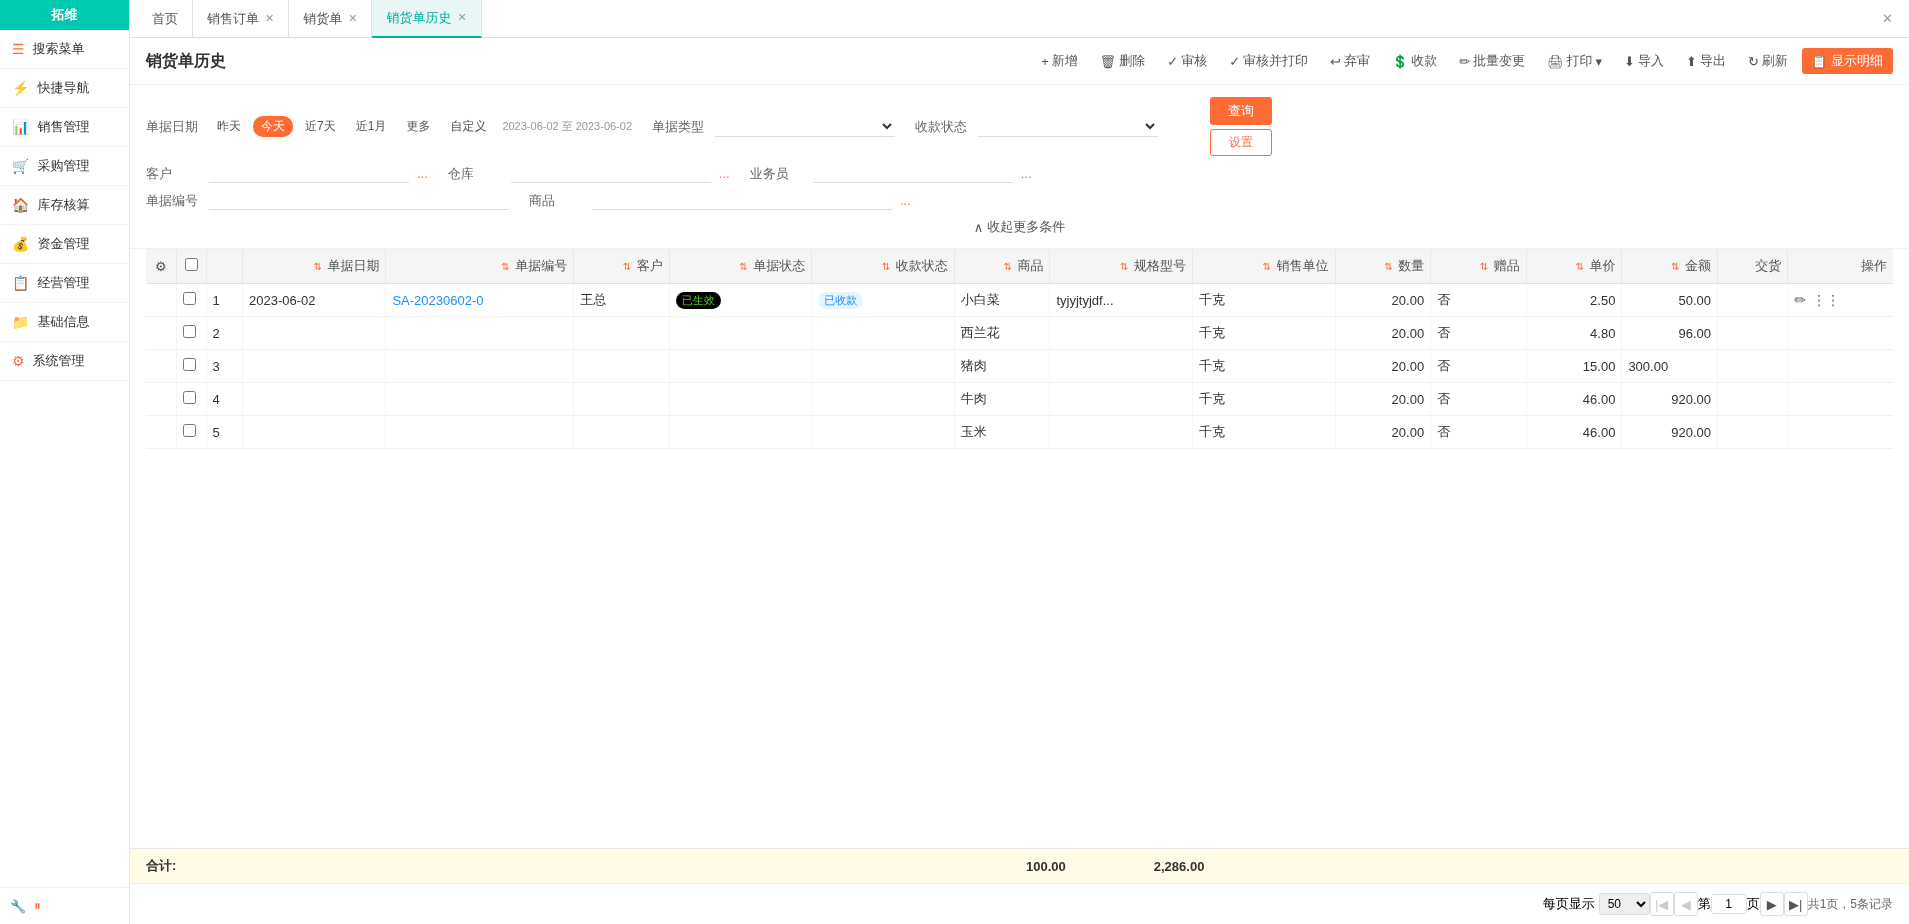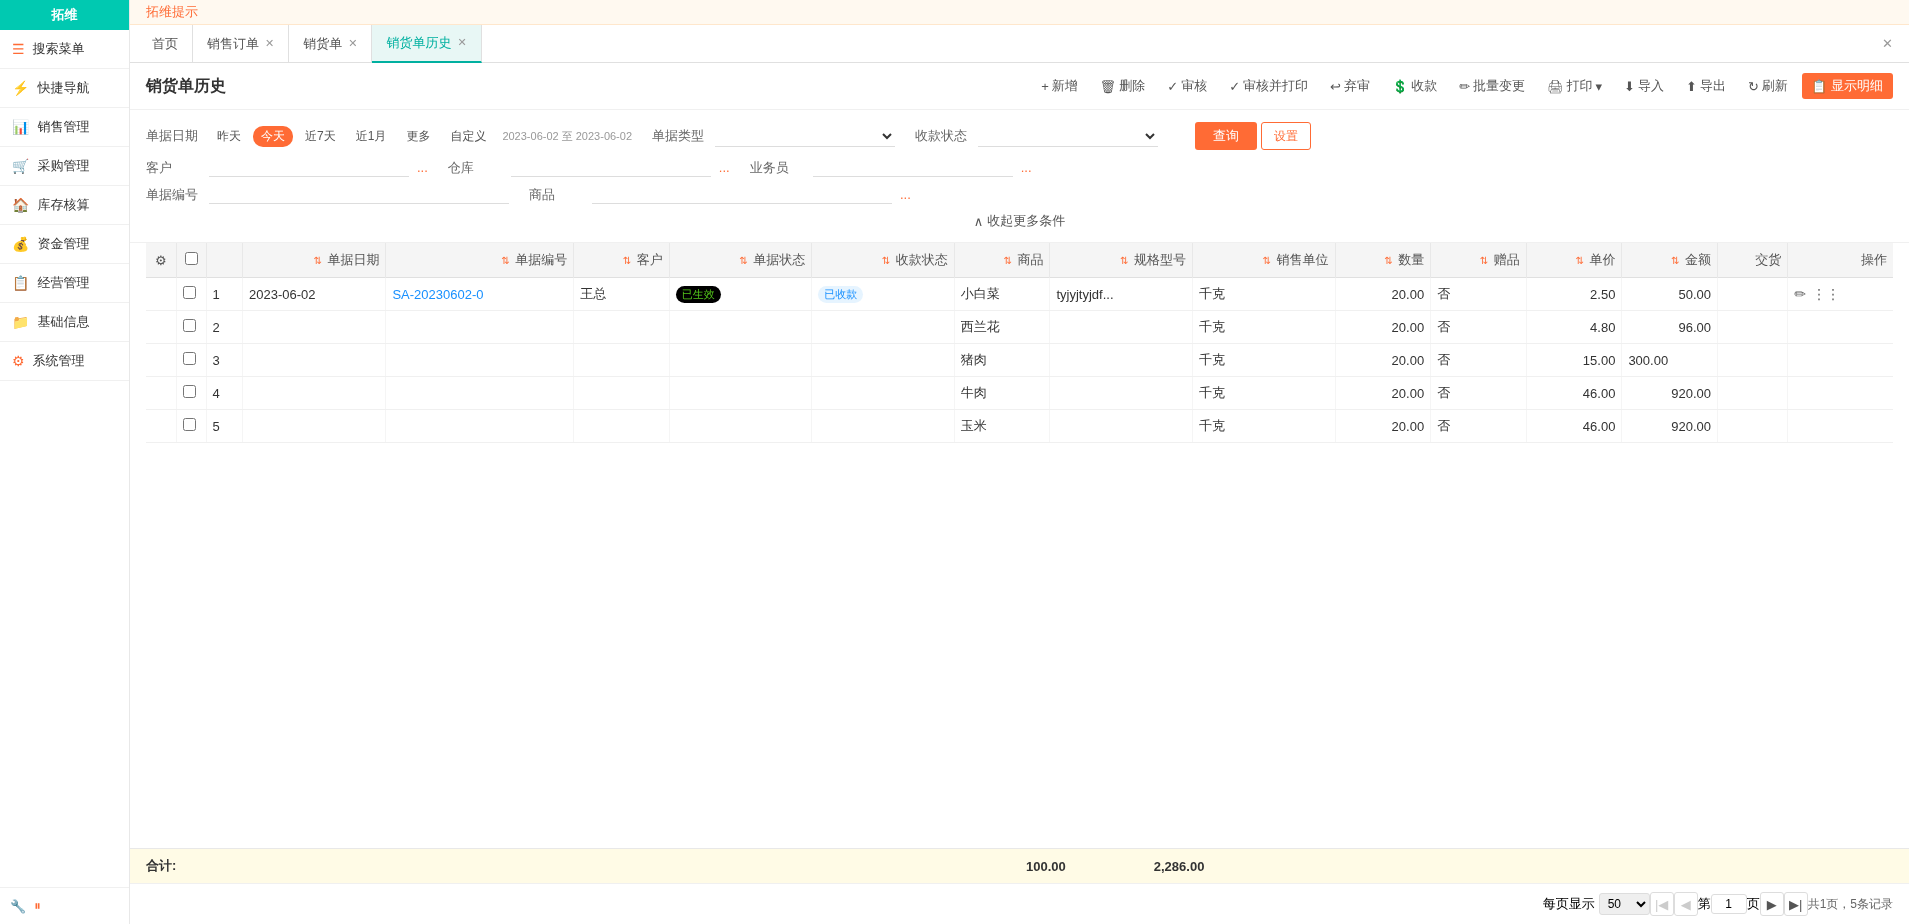--- a/index.html
+++ b/index.html
@@ -337,23 +337,23 @@
       background: #fff;
       color: #ff6b35;
       border: 1px solid #ff6b35;
       border-radius: 3px;
       padding: 4px 12px;
       cursor: pointer;
       font-size: 12px;
     }
     .filter-actions {
       display: flex;
-      flex-direction: row;
+      flex-direction: column;
       gap: 4px;
-      margin-left: 17px;
+      margin-left: 32px;
     }
     .teal-header {
       background: #00c9b1;
       height: 30px;
     }
   </style>
 </head>
 <body>
 
 <div class="sidebar">
@@ -397,23 +397,20 @@
     <span>系统管理</span>
   </div>
   <div class="sidebar-bottom">
     <span class="icon">🔧</span>
     <span class="icon">⏸</span>
   </div>
 </div>
 
 <div class="main">
 
-  <div class="top-hint">
-    <span>拓维提示</span>
-  </div>
 
   <div class="tab-bar">
     <div class="tab">
       <span>首页</span>
     </div>
     <div class="tab">
       <span>销售订单</span>
       <span class="close-btn">✕</span>
     </div>
     <div class="tab">

